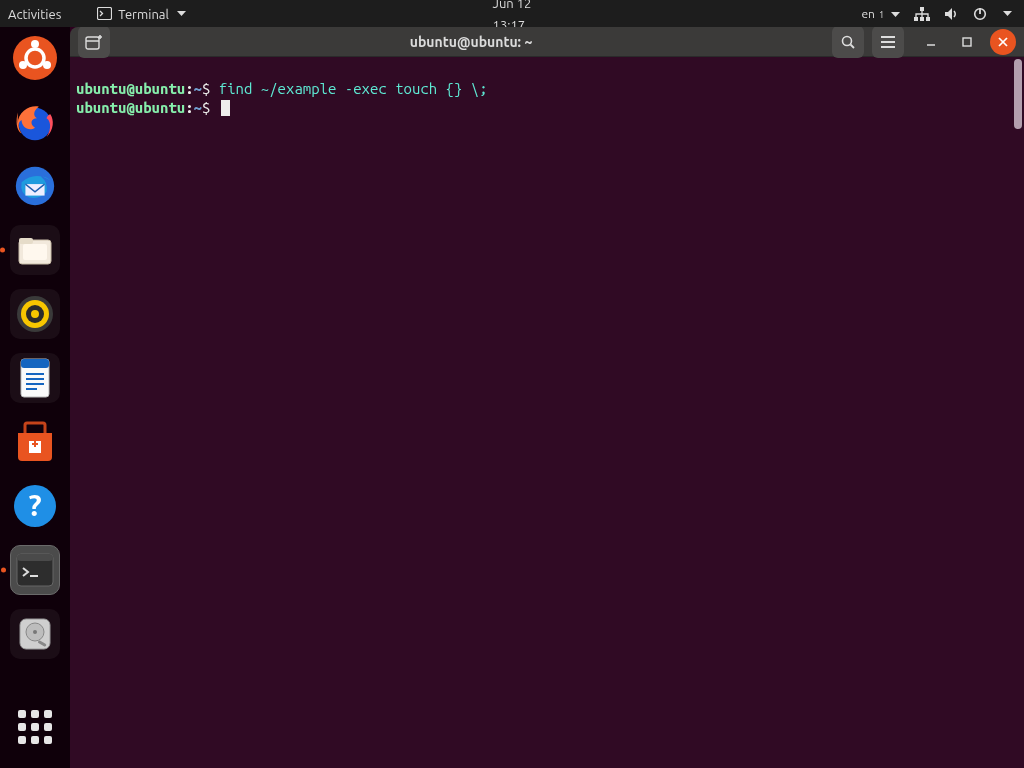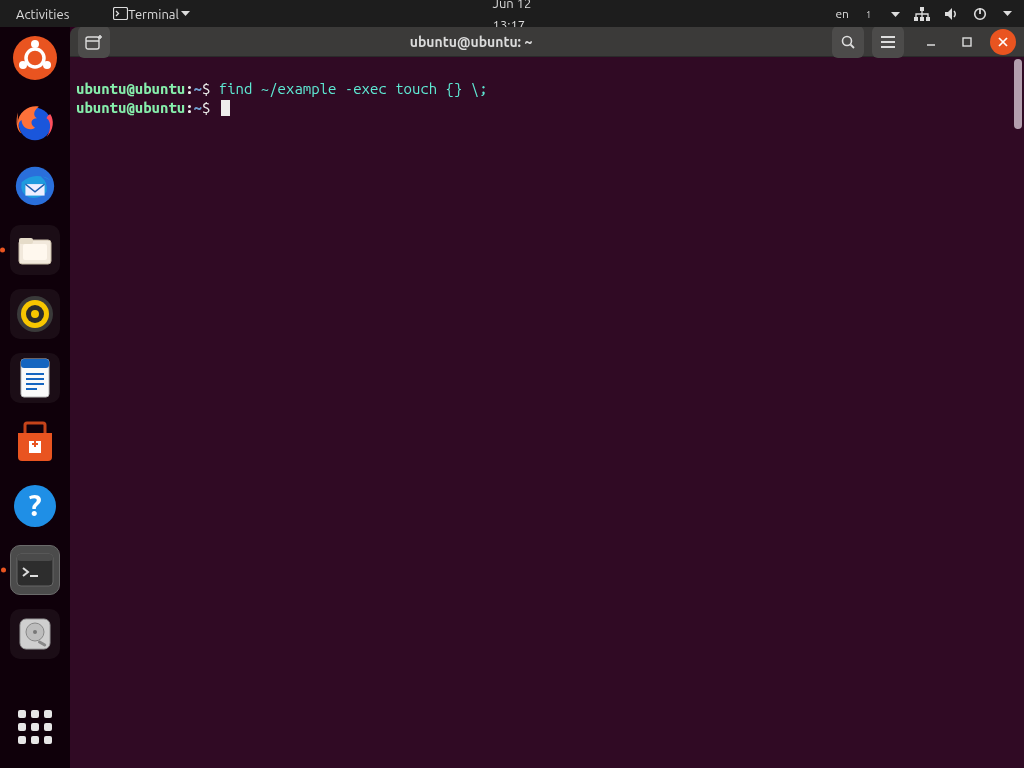--- a/index.html
+++ b/index.html
@@ -5,27 +5,27 @@
   * { margin: 0; padding: 0; box-sizing: border-box; }
   html, body { width: 1024px; height: 768px; overflow: hidden; font-family: Ubuntu, "Segoe UI", sans-serif; background: #2c001e; }
   
   .topbar {
     height: 27px; width: 100%;
     background: #1d1d1d; color: #dcdcdc;
     display: flex; align-items: center; font-size: 13px;
     position: relative;
   }
   .topbar .left { display: flex; align-items: center; }
-  .topbar .activities { padding: 0 16px; cursor: pointer; }
-  .topbar .appmenu { display: flex; align-items: center; padding: 0 10px; cursor: pointer; margin-left: 18px;}
+  .topbar .activities { padding: 0 8px; cursor: pointer; }
+  .topbar .appmenu { display: flex; align-items: center; gap: 6px; padding: 0 10px; cursor: pointer; margin-left: 18px;}
   .topbar .center { position: absolute; left: 50%; transform: translateX(-50%); display:flex; gap:8px;flex-direction:column;}
   .topbar .right { margin-left: auto; display: flex; align-items: center; gap: 14px; padding-right: 12px; }
   .topbar svg { display:block; }
   .topbar .caret { margin-left:2px; }
-  .lang { font-size: 12px; display:flex; align-items:baseline; gap:17px;}
+  .lang { font-size: 12px; display:flex; align-items:baseline; gap:4px;}
   .lang sub { font-size:9px; }
 
   
   .dock {
     position: absolute; left: 0; top: 27px; bottom: 0;
     width: 70px; background: rgba(0,0,0,0.65);
     display: flex; flex-direction: column; align-items: center;
     padding-top: 6px; gap: 14px;
   }
   .dock .icon {

